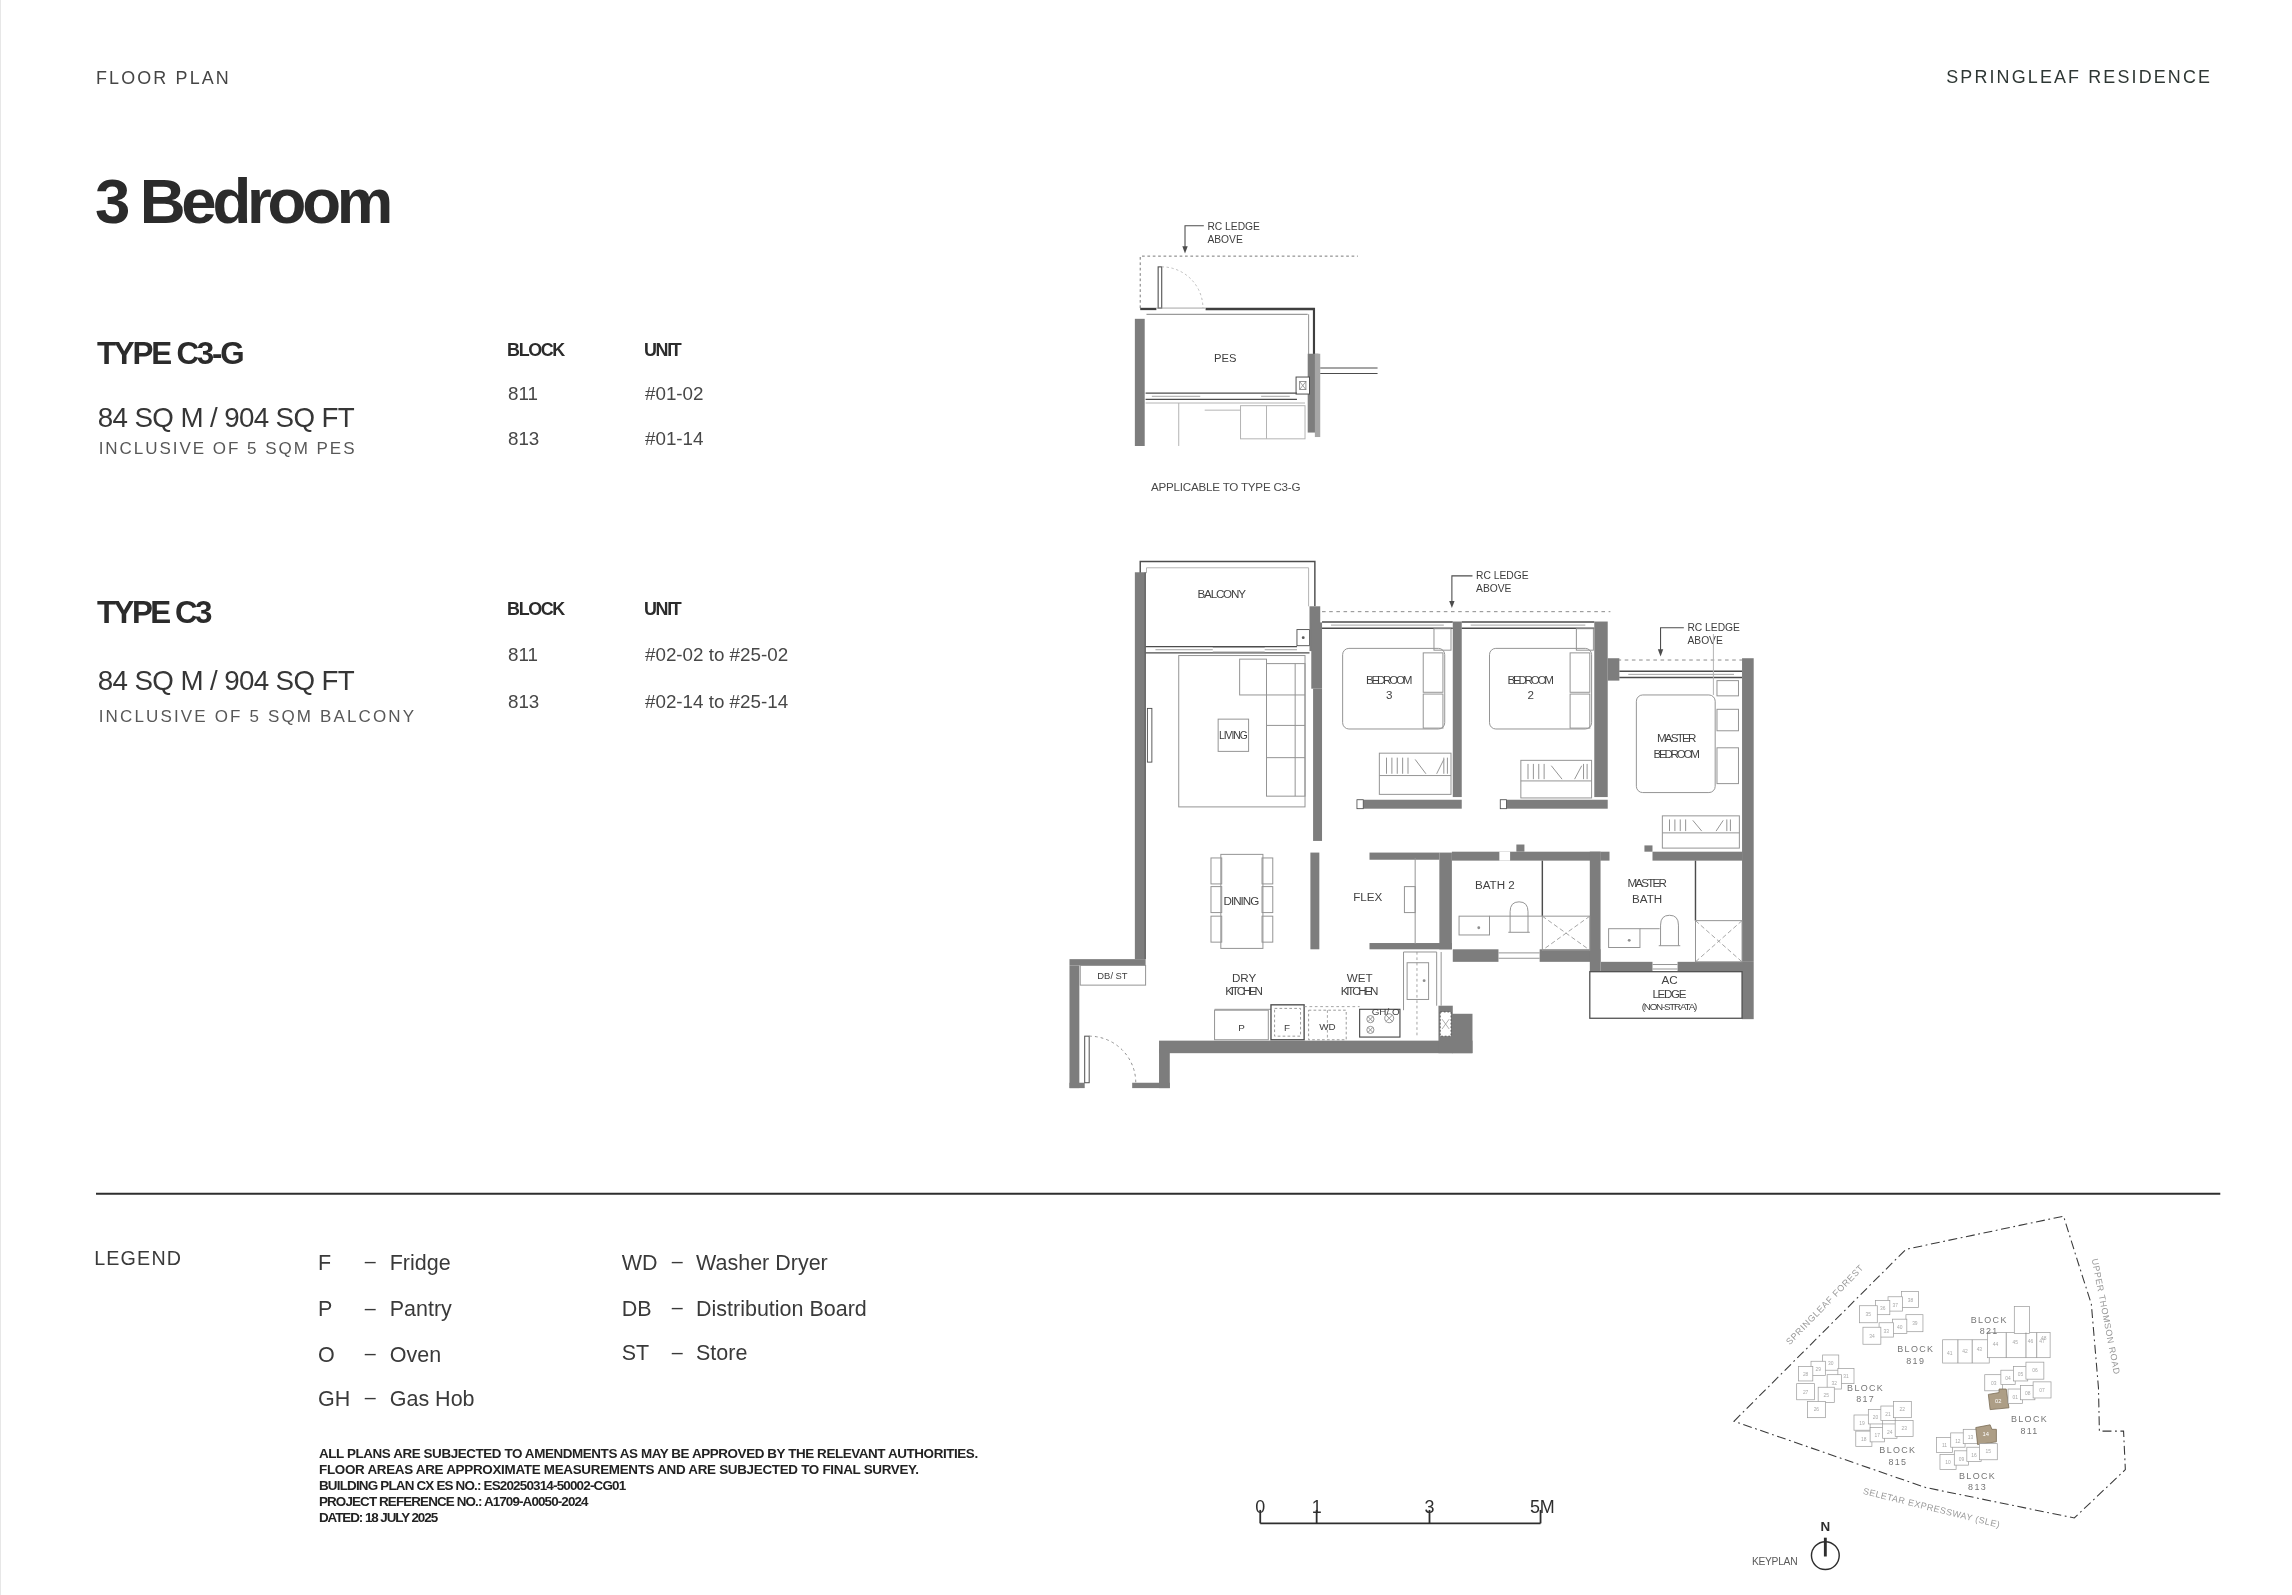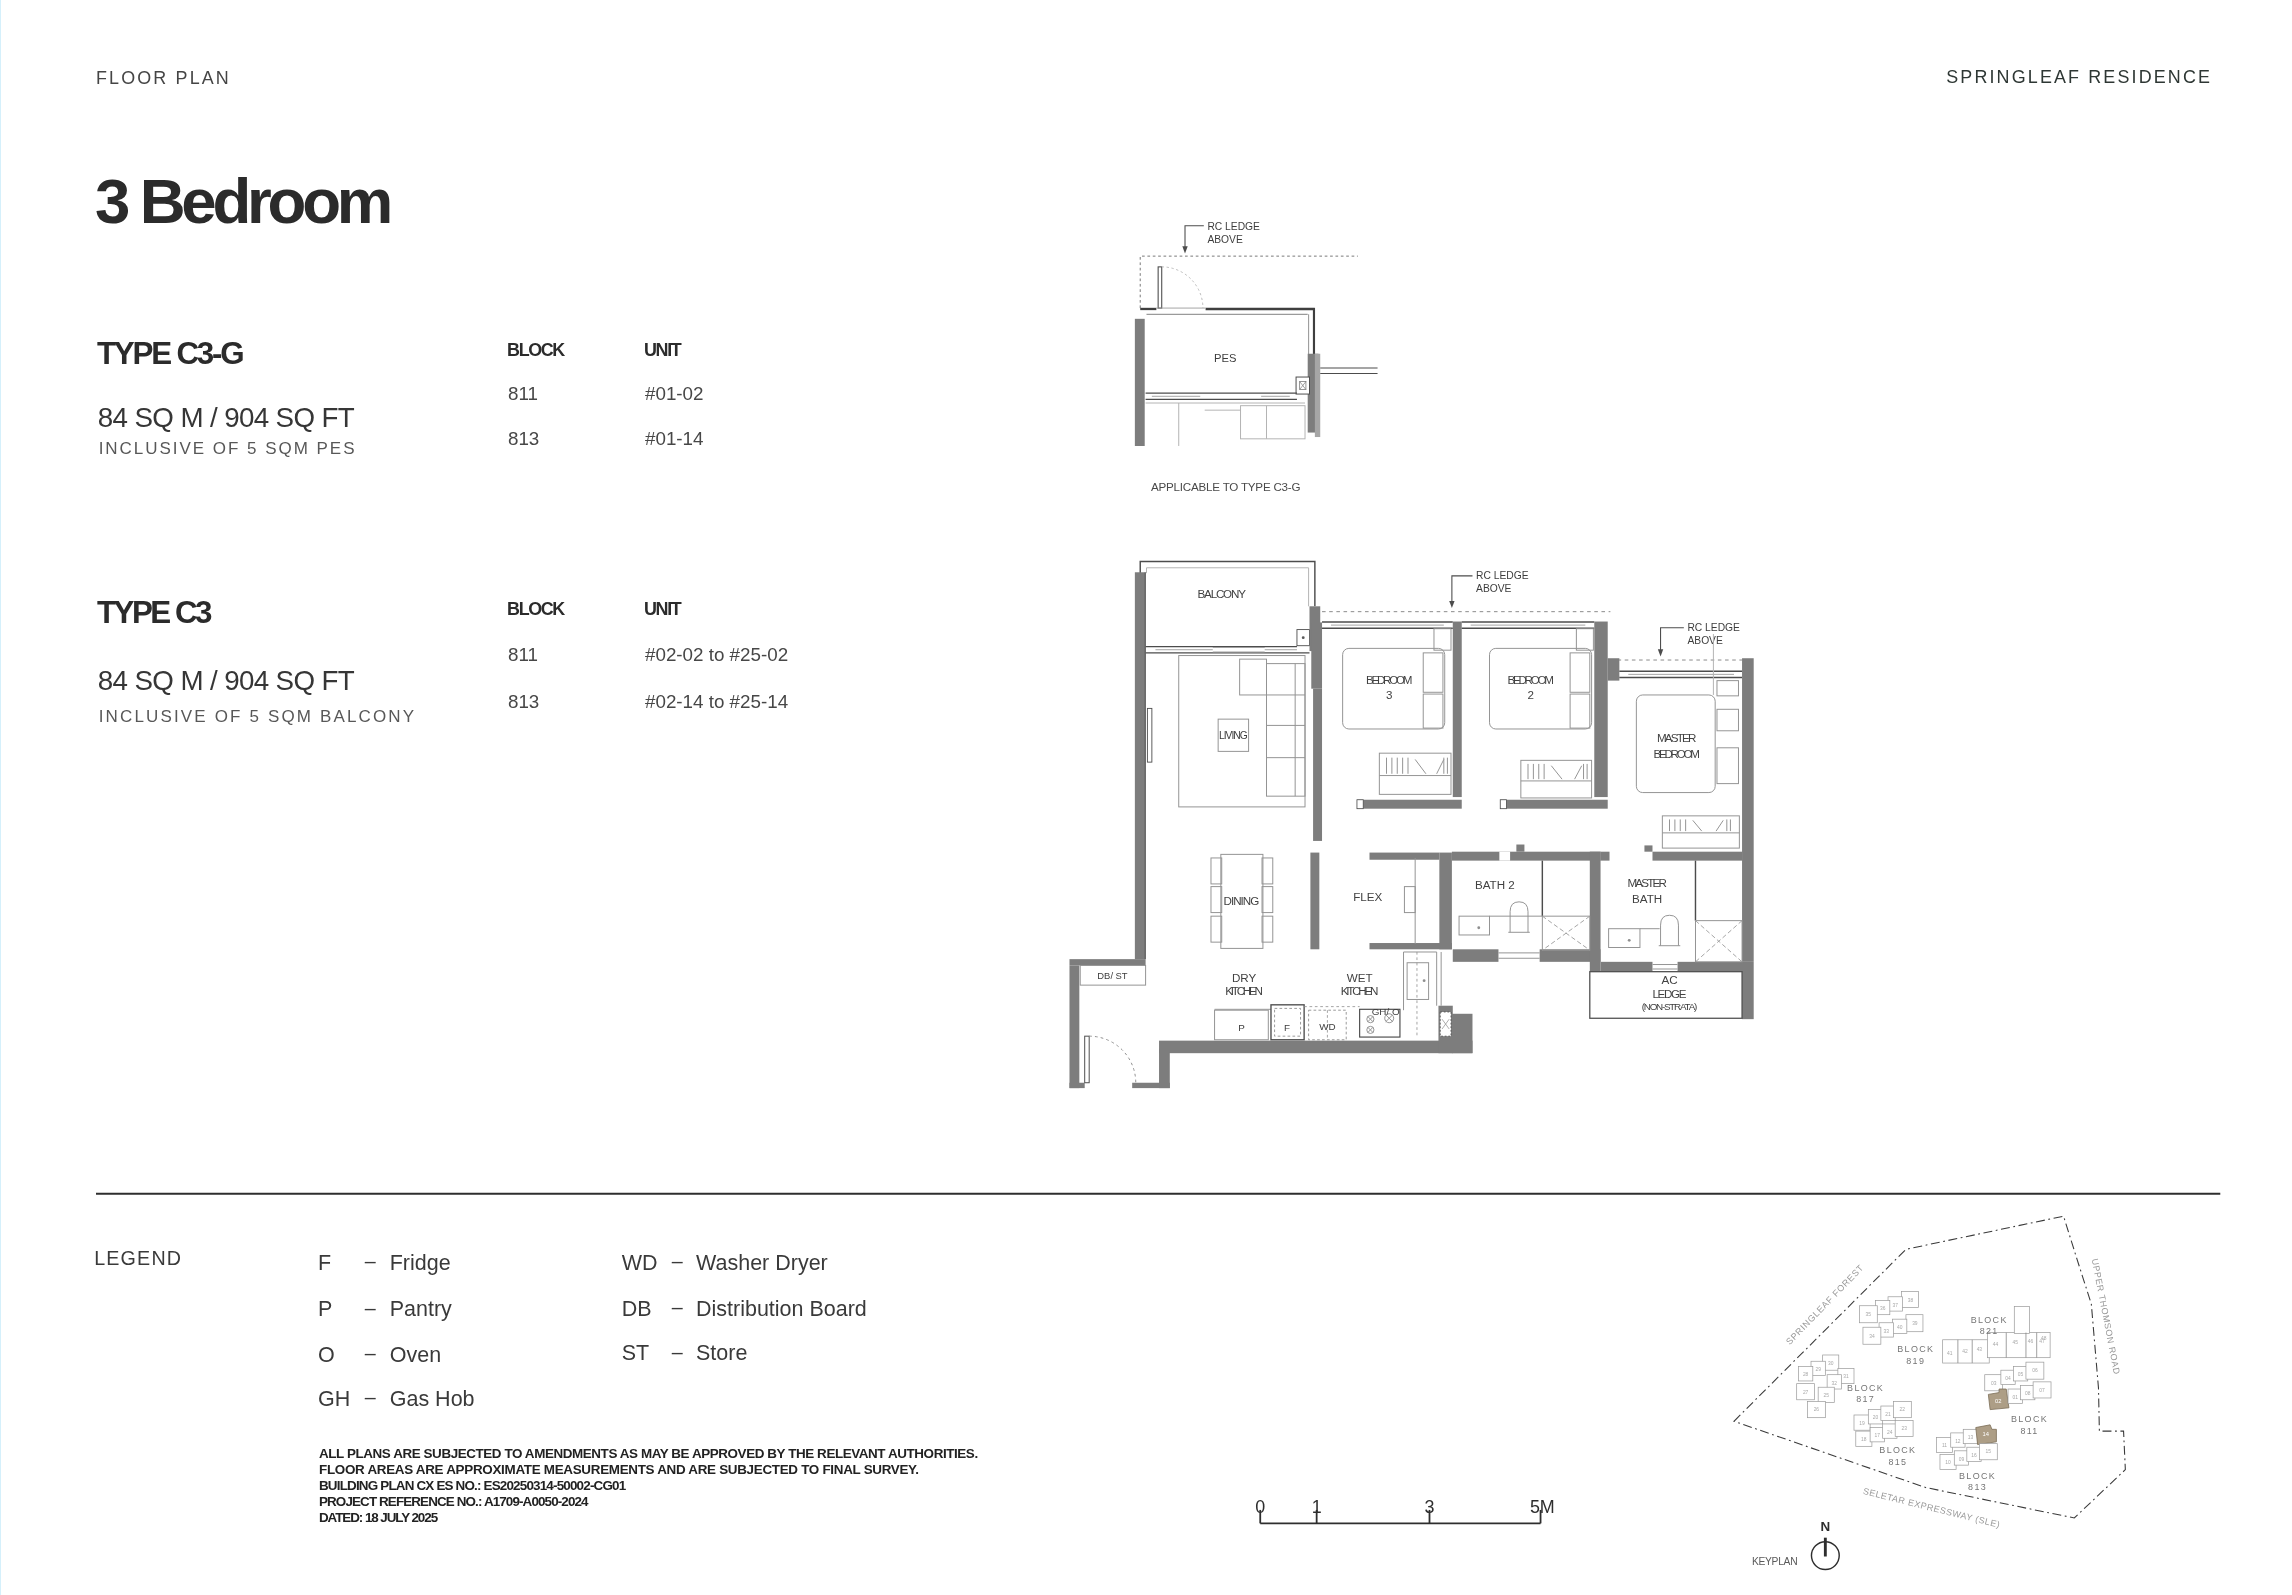--- a/index.html
+++ b/index.html
@@ -1,16 +1,16 @@
 <!DOCTYPE html>
 <html style="font-size:14.3px"><head>
 <meta charset="utf-8">
 <style>
 html,body{margin:0;padding:0;background:#fff;}
-#page{position:relative;width:2293px;height:1595px;background:#0ea5e9;font-family:"Liberation Sans",sans-serif;}
+#page{position:relative;width:2293px;height:1595px;background:#737373;font-family:"Liberation Sans",sans-serif;}
 text{font-family:"Liberation Sans",sans-serif;}
 .w{fill:#7d7d7d;}
 .tl{stroke:#4c4c4c;stroke-width:1.6;fill:none;}
 .fl{stroke:#939393;stroke-width:1.1;fill:none;}
 .vl{stroke:#b3b3b3;stroke-width:1.1;fill:none;}
 .rm{font-size:13px;fill:#424242;text-anchor:middle;}
 .kp{fill:#757575;letter-spacing:1.5px;font-size:10px;text-anchor:middle;}
 .rd{fill:#999999;letter-spacing:1px;font-size:10px;text-anchor:middle;}
 .un{fill:#a8a8a8;font-size:5.5px;text-anchor:middle;}
 .bb{fill:#fff;stroke:#9b9b9b;stroke-width:0.8;}

